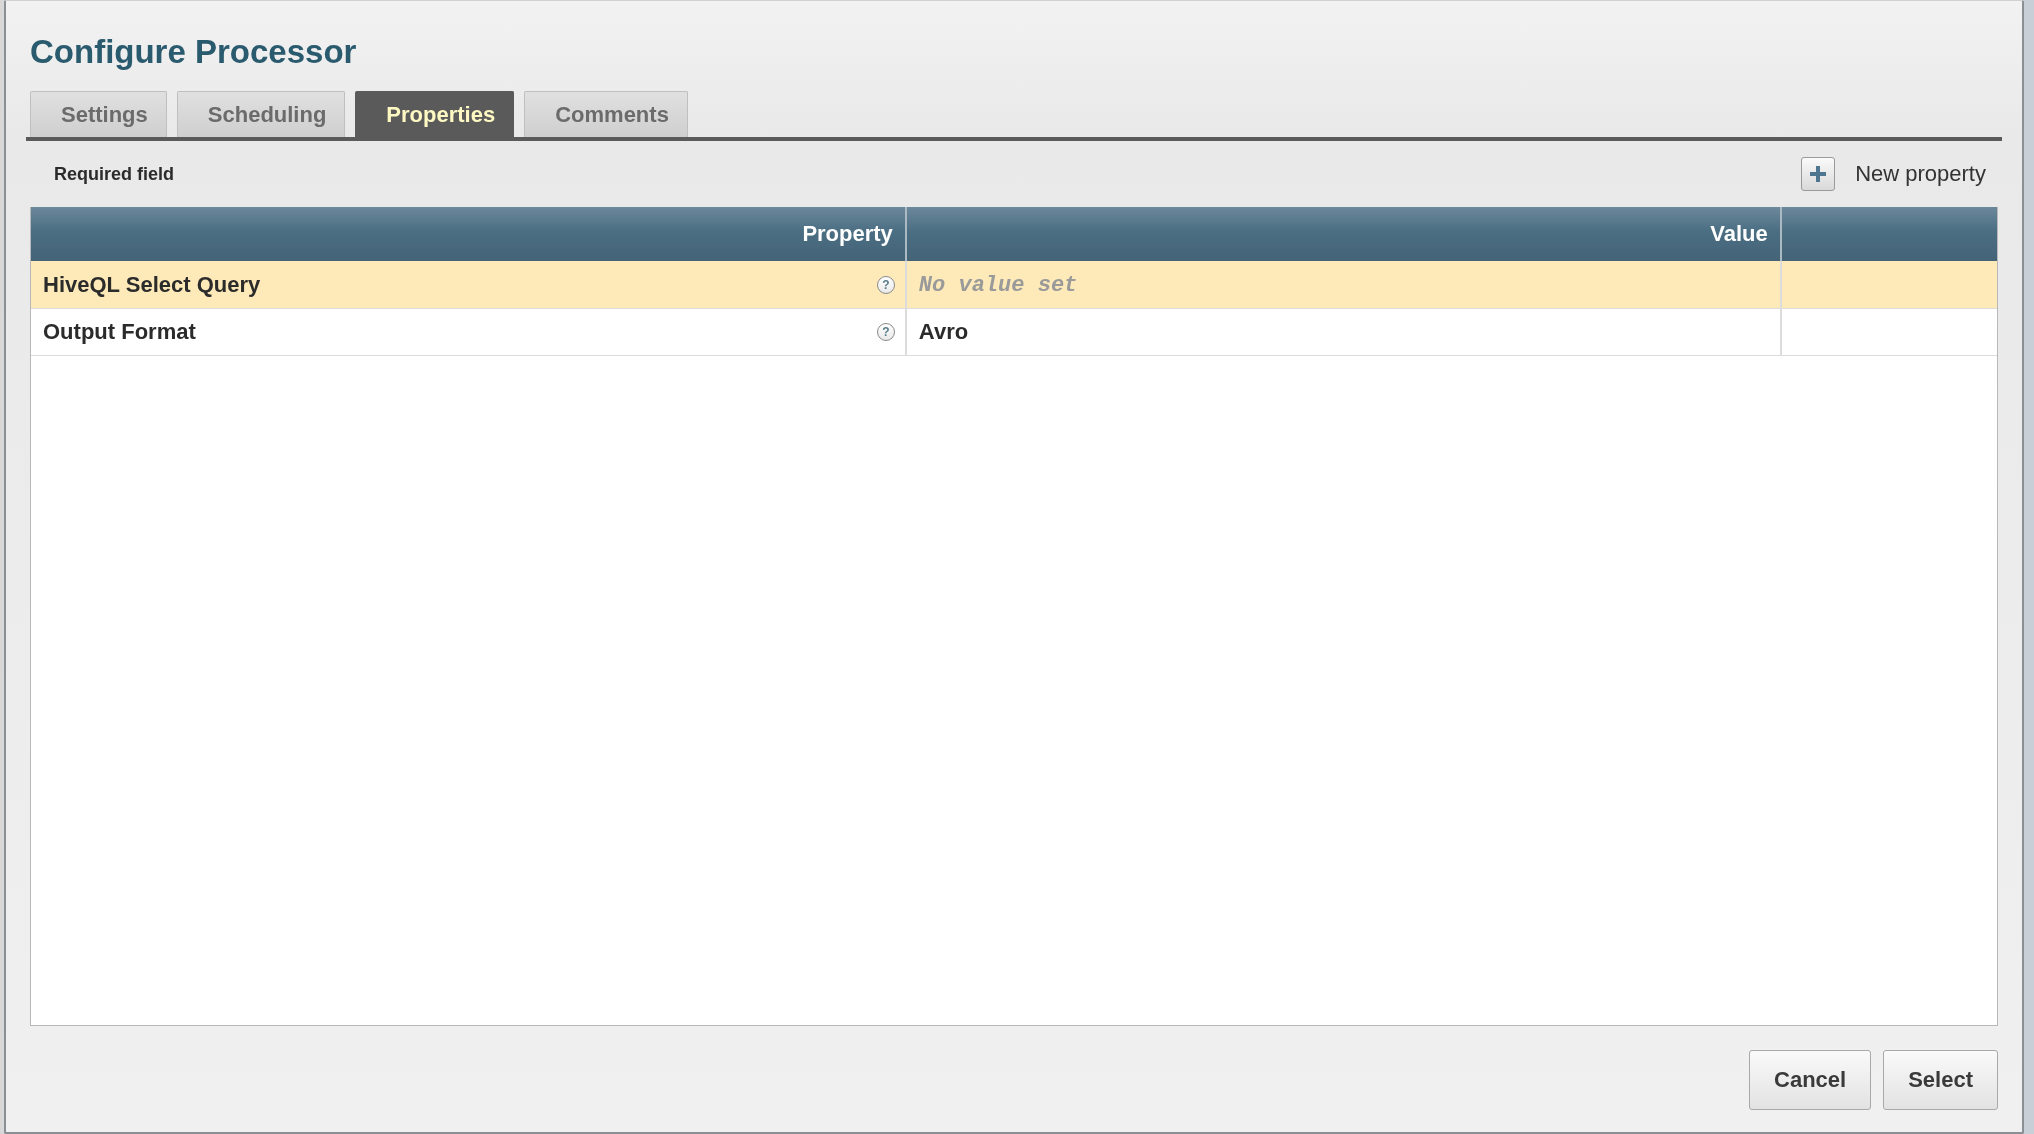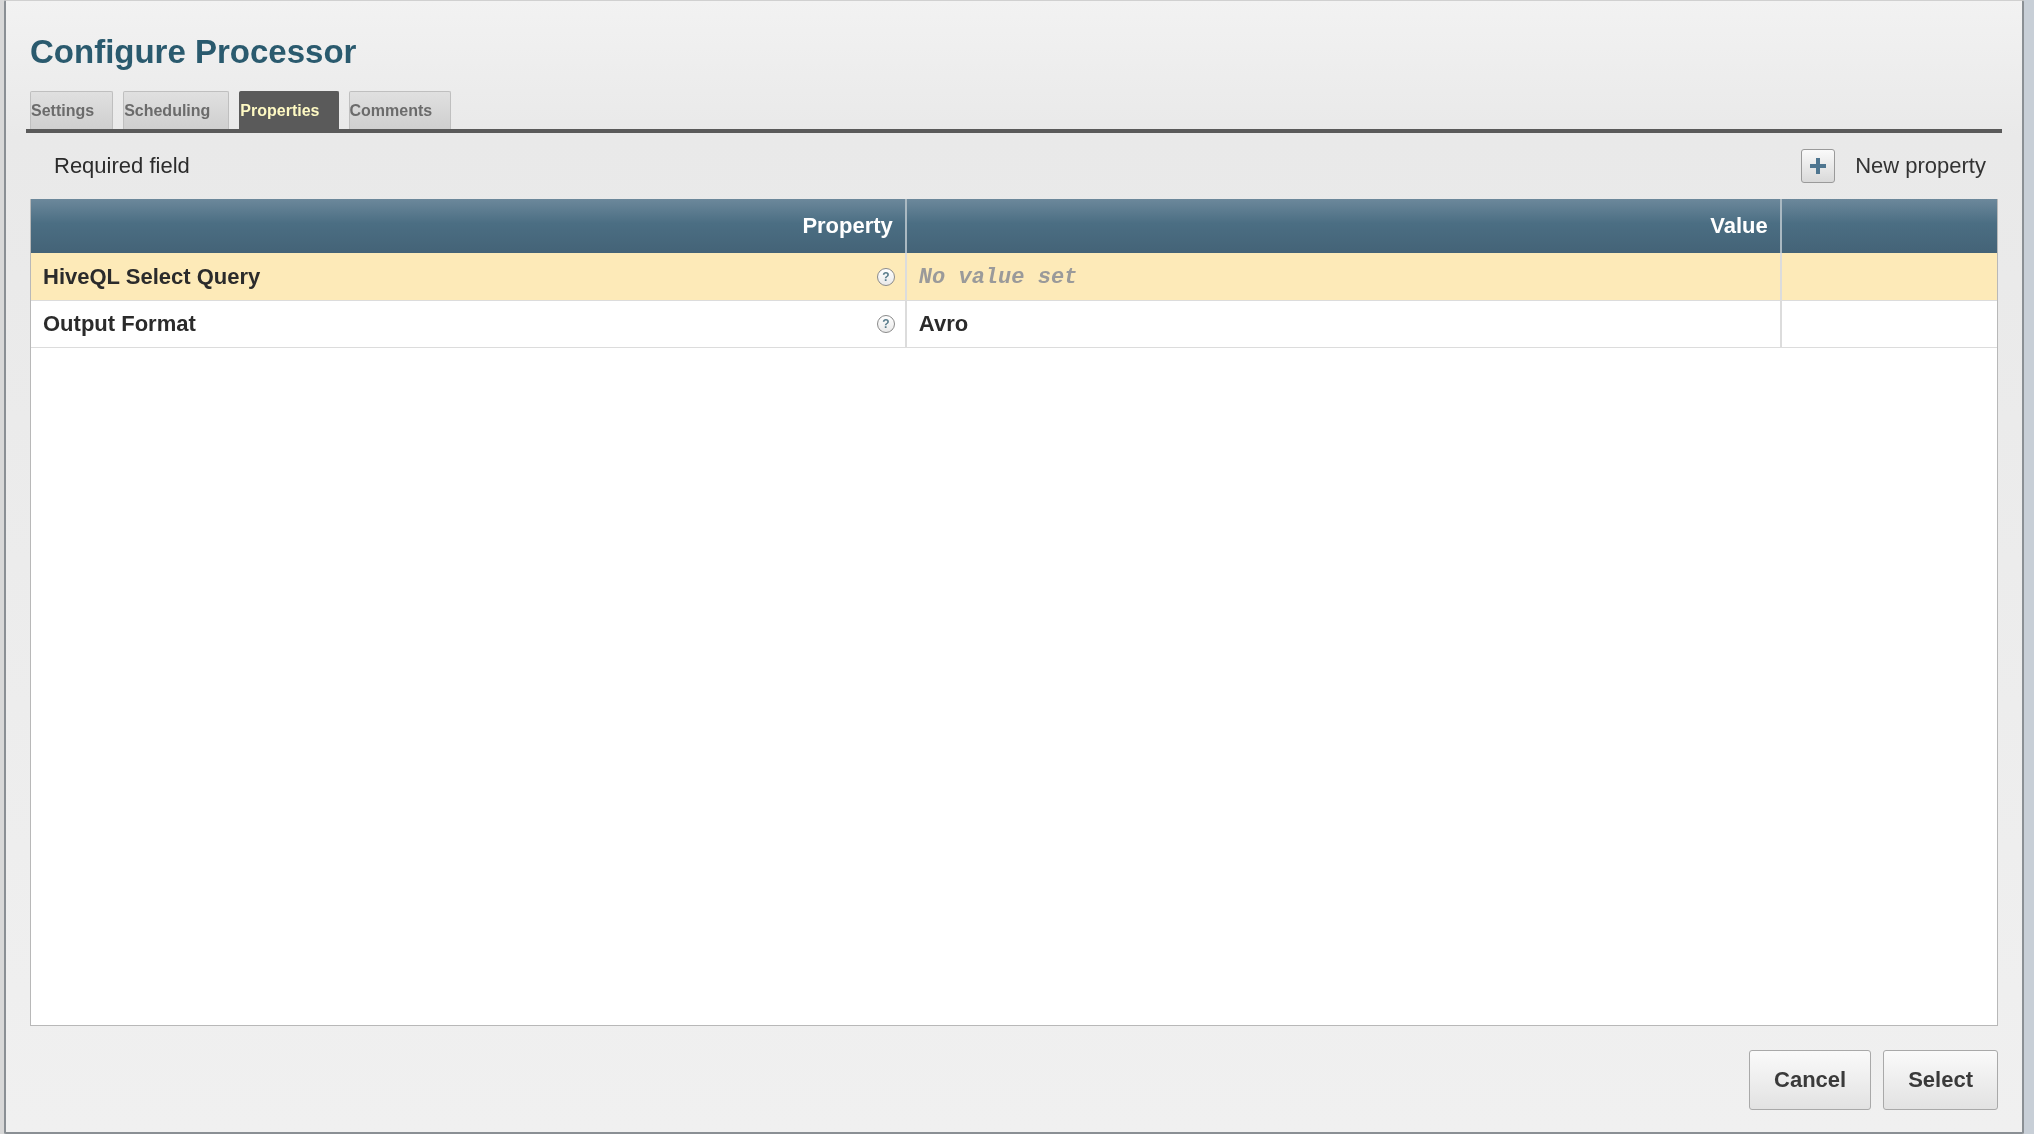--- a/index.html
+++ b/index.html
@@ -30,22 +30,22 @@
     font-weight: bold;
     margin: 14px 0 20px 4px;
   }
   .tabs-row {
     display: flex;
     gap: 10px;
     border-bottom: 4px solid #5a5a5a;
     padding-left: 4px;
   }
   .tab {
-    padding: 10px 18px 9px 0;
-    font-size: 16px;
+    padding: 10px 18px 9px 30px;
+    font-size: 22px;
     font-weight: bold;
     background: linear-gradient(to bottom, #e0e0e0 0%, #cfcfcf 100%);
     color: #6b6b6b;
     border: 1px solid #bfbfbf;
     border-bottom: none;
     cursor: pointer;
     border-radius: 2px 2px 0 0;
   }
   .tab.active {
     background: #5a5a5a;
@@ -59,22 +59,22 @@
     flex-direction: column;
     min-height: 0;
   }
   .subheader-row {
     display: flex;
     justify-content: space-between;
     align-items: center;
     padding: 16px 16px 16px 28px;
   }
   .required-field {
-    font-size: 22px;
-    font-weight: normal;
+    font-size: 18px;
+    font-weight: bold;
     color: #2b2b2b;
   }
   .new-property {
     display: flex;
     align-items: center;
     gap: 20px;
     font-size: 22px;
     color: #333;
     cursor: pointer;
   }

